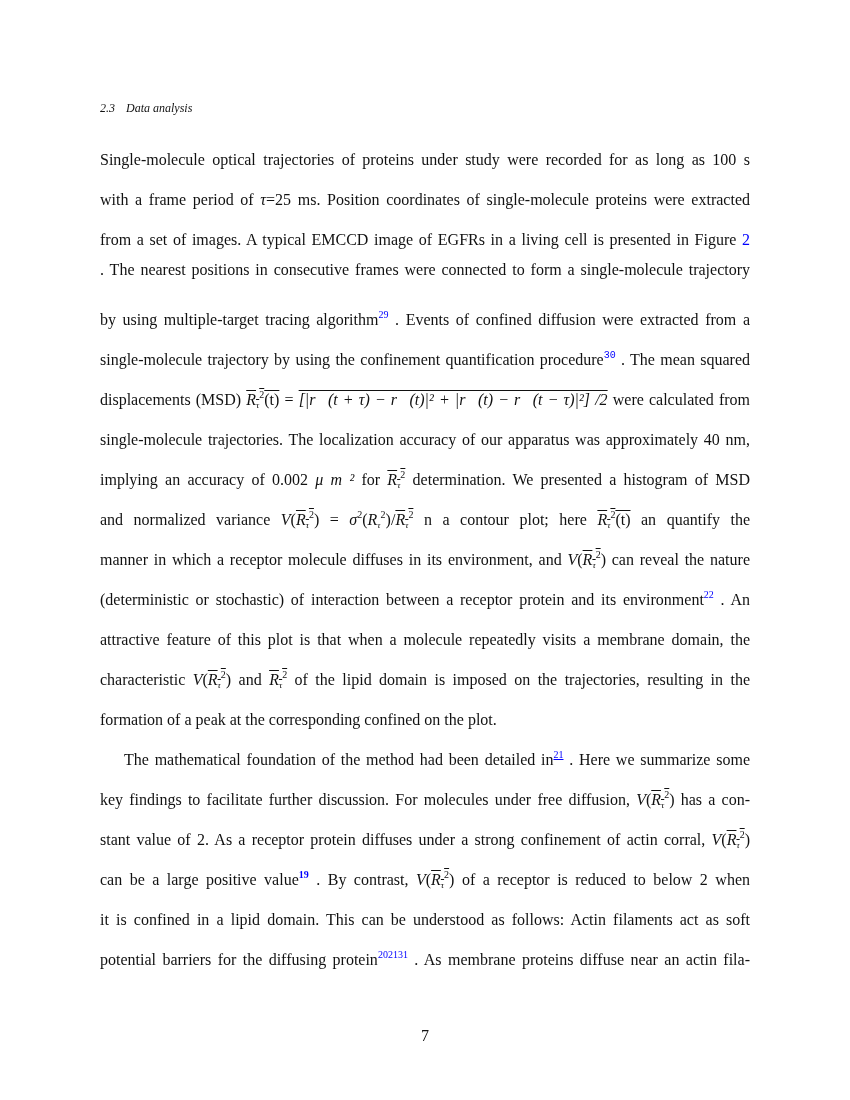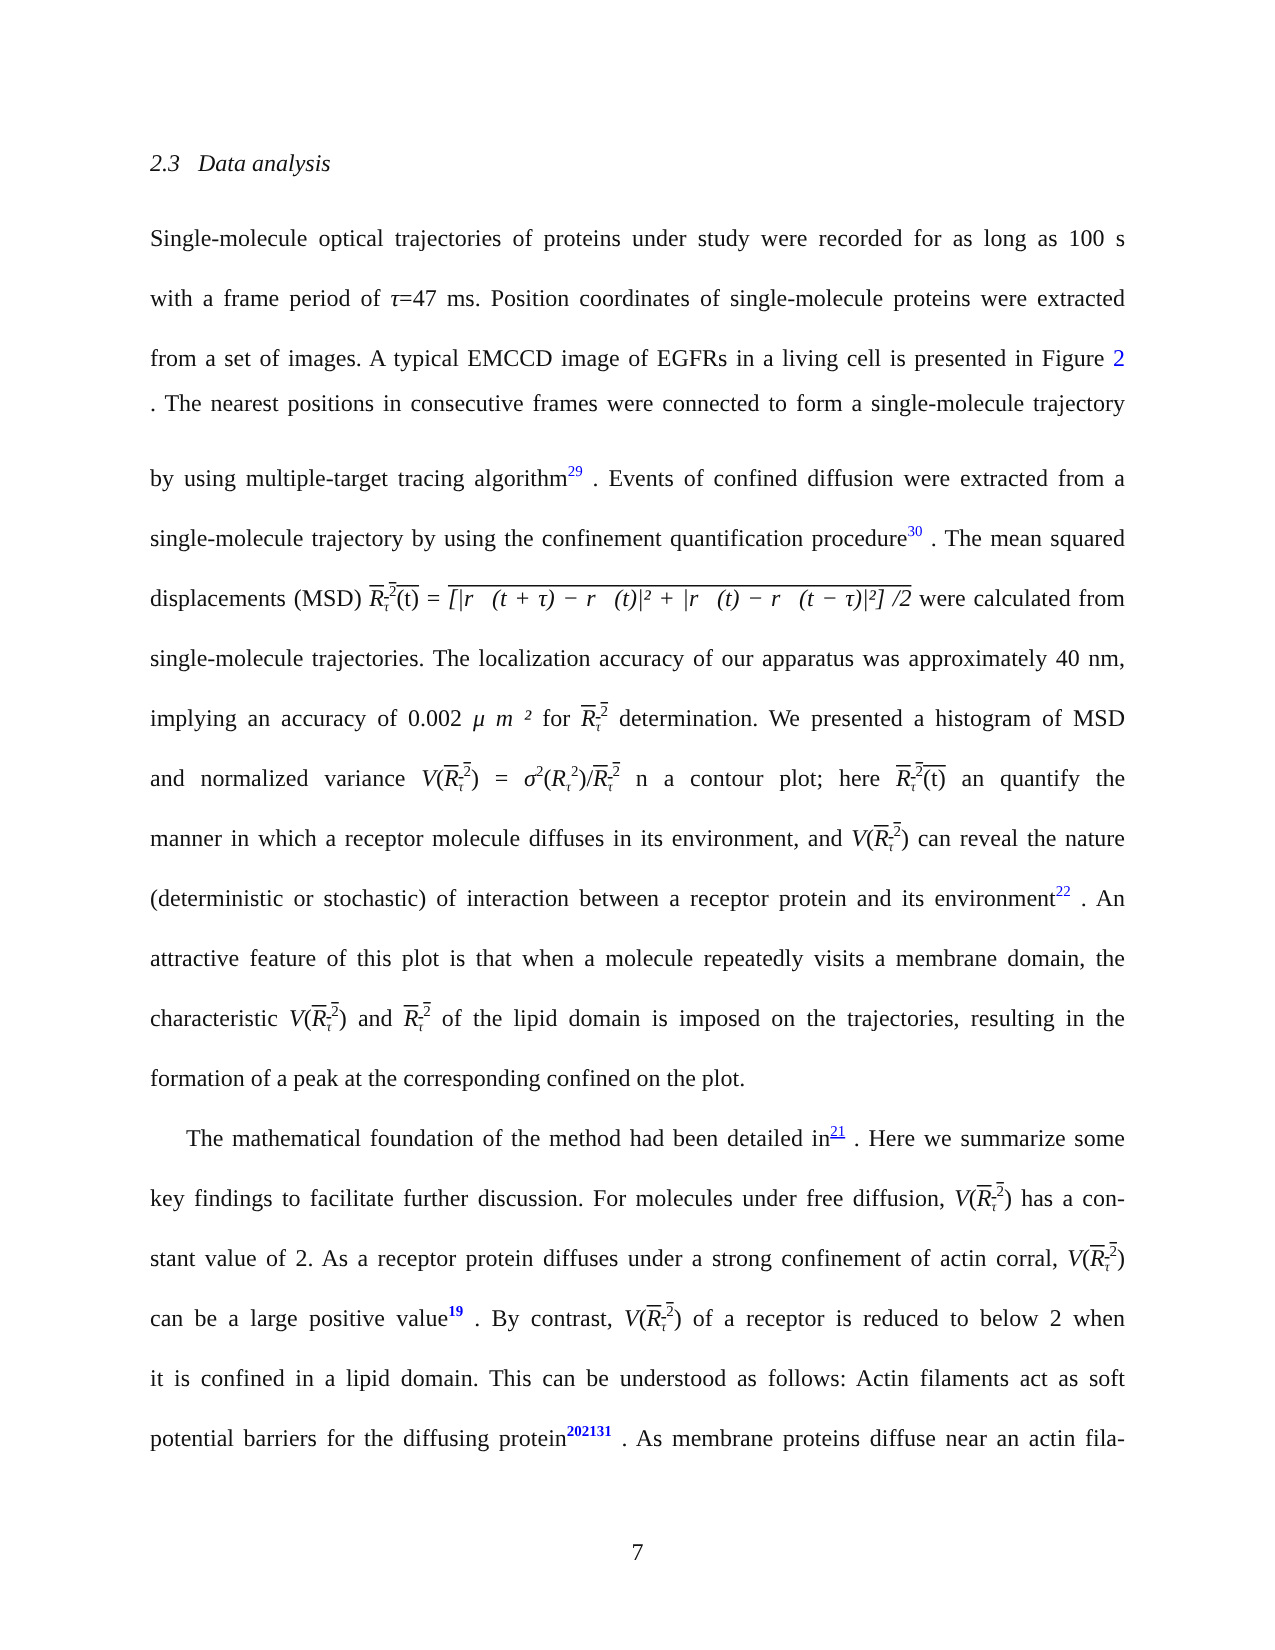--- a/index.html
+++ b/index.html
@@ -1,19 +1,19 @@
 <!DOCTYPE html>
 <html><head>
 <meta charset="utf-8">
 <style>
   html, body { margin: 0; padding: 0; background: #ffffff; }
   body { width: 850px; height: 1100px; position: relative; overflow: hidden;
          font-family: "Liberation Serif", "DejaVu Serif", serif; color: #111; }
   .page { position: absolute; left: 100px; top: 0; width: 650px; }
-  .section-title { position: absolute; top: 101px; left: 0; font-style: italic; font-size: 16px; white-space: nowrap; }
+  .section-title { position: absolute; top: 101px; left: 0; font-style: italic; font-size: 12px; white-space: nowrap; }
   .section-title .num { margin-right: 8px; }
   .line { position: absolute; left: 0; width: 650px; font-size: 16px; line-height: 20px; white-space: nowrap;
           text-align: justify; text-align-last: justify; }
   .line.last { text-align-last: left; }
   .line.indent { left: 24px; width: 626px; }
   .ref { color: #0000ff; font-size: 10px; vertical-align: 7px; line-height: 0; }
   .m { font-family: "Liberation Serif", "DejaVu Serif", serif; font-style: italic; }
   .mr { font-style: normal; }
   .ov { text-decoration: overline; text-decoration-thickness: 1px; }
   sup.s { font-size: 10px; vertical-align: 7px; line-height: 0; font-style: normal; }
@@ -26,29 +26,29 @@
 <div class="page">
 
   <div class="section-title">
     <span class="num">2.3</span>
     <span>Data analysis</span>
   </div>
 
   <div>
     <div class="line" style="top:150px"><span>Single-molecule optical trajectories of proteins under study were recorded for as long as 100 s</span></div>
 
-    <div class="line" style="top:190px"><span>with a frame period of </span><span class="m">τ</span><span>=47 ms. Position coordinates of single-molecule proteins were extracted</span></div>
+    <div class="line" style="top:190px"><span>with a frame period of </span><span class="m">τ</span><span>=25 ms. Position coordinates of single-molecule proteins were extracted</span></div>
 
     <div class="line" style="top:230px"><span>from a set of images. A typical EMCCD image of EGFRs in a living cell is presented in Figure </span><span class="ref" style="font-size: 16px; vertical-align: 0px; color: rgb(0, 0, 255);">2</span></div>
 
     <div class="line" style="top:260px"><span>. The nearest positions in consecutive frames were connected to form a single-molecule trajectory</span></div>
 
     <div class="line" style="top:310px"><span>by using multiple-target tracing algorithm</span><span class="ref" style="color: rgb(0, 0, 255);">29</span><span> . Events of confined diffusion were extracted from a</span></div>
 
-    <div class="line" style="top:350px"><span>single-molecule trajectory by using the confinement quantification procedure</span><span class="ref" style="color: rgb(0, 0, 255);">30</span><span> . The mean squared</span></div>
+    <div class="line" style="top:350px"><span>single-molecule trajectory by using the confinement quantification procedure</span><span class="ref" style="color: rgb(0, 0, 255); font-family: Liberation Mono, monospace;">30</span><span> . The mean squared</span></div>
 
     <div class="line" style="top:390px"><span>displacements (MSD) </span><span class="m ov"><span>R</span><sub class="s">τ</sub><sup class="s">2</sup><span class="mr">(t)</span></span><span class="mr"> = </span><span class="m ov">[|r⃗(t + τ) − r⃗(t)|² + |r⃗(t) − r⃗(t − τ)|²] /2</span><span> were calculated from</span></div>
 
     <div class="line" style="top:430px"><span>single-molecule trajectories. The localization accuracy of our apparatus was approximately 40 nm,</span></div>
 
     <div class="line" style="top:470px"><span>implying an accuracy of 0.002 </span><span class="m">μ m ²</span><span> for </span><span class="m ov"><span>R</span><sub class="s">τ</sub><sup class="s">2</sup></span><span> determination.  We presented a histogram of MSD</span></div>
 
     <div class="line" style="top:510px"><span>and normalized variance </span><span class="m"><span>V</span><span class="mr">(</span><span class="ov"><span>R</span><sub class="s">τ</sub><sup class="s">2</sup></span><span class="mr">)</span><span class="mr"> = </span><span>σ</span><sup class="s">2</sup><span class="mr">(</span><span>R</span><sub class="s">τ</sub><sup class="s">2</sup><span class="mr">)</span><span class="mr">/</span><span class="ov"><span>R</span><sub class="s">τ</sub><sup class="s">2</sup></span></span><span> n a contour plot; here </span><span class="m ov"><span>R</span><sub class="s">τ</sub><sup class="s">2</sup><span class="mr">(t)</span></span><span> an quantify the</span></div>
 
     <div class="line" style="top:550px"><span>manner in which a receptor molecule diffuses in its environment, and </span><span class="m"><span>V</span><span class="mr">(</span><span class="ov"><span>R</span><sub class="s">τ</sub><sup class="s">2</sup></span><span class="mr">)</span></span><span> can reveal the nature</span></div>
@@ -66,17 +66,17 @@
     <div class="line indent" style="top:750px"><span>The mathematical foundation of the method had been detailed in</span><span class="ref" style="color: rgb(0, 0, 255); text-decoration: underline;">21</span><span> . Here we summarize some</span></div>
 
     <div class="line" style="top:790px"><span>key findings to facilitate further discussion. For molecules under free diffusion, </span><span class="m"><span>V</span><span class="mr">(</span><span class="ov"><span>R</span><sub class="s">τ</sub><sup class="s">2</sup></span><span class="mr">)</span></span><span>  has a con-</span></div>
 
     <div class="line" style="top:830px"><span>stant value of 2. As a receptor protein diffuses under a strong confinement of actin corral, </span><span class="m"><span>V</span><span class="mr">(</span><span class="ov"><span>R</span><sub class="s">τ</sub><sup class="s">2</sup></span><span class="mr">)</span></span></div>
 
     <div class="line" style="top:870px"><span>can be a large positive value</span><span class="ref" style="color: rgb(0, 0, 255); font-weight: bold;">19</span><span> .  By contrast, </span><span class="m"><span>V</span><span class="mr">(</span><span class="ov"><span>R</span><sub class="s">τ</sub><sup class="s">2</sup></span><span class="mr">)</span></span><span> of a receptor is reduced to below 2 when</span></div>
 
     <div class="line" style="top:910px"><span>it is confined in a lipid domain.  This can be understood as follows: Actin filaments act as soft</span></div>
 
-    <div class="line" style="top:950px"><span>potential barriers for the diffusing protein</span><span class="ref" style="color: rgb(0, 0, 255); font-weight: bold;">202131</span><span> . As membrane proteins diffuse near an actin fila-</span></div>
+    <div class="line" style="top:950px"><span>potential barriers for the diffusing protein</span><span class="ref" style="color: rgb(0, 0, 255);">202131</span><span> . As membrane proteins diffuse near an actin fila-</span></div>
   </div>
 </div>
 
 <div class="pagenum">7</div>
 
 </body></html>

